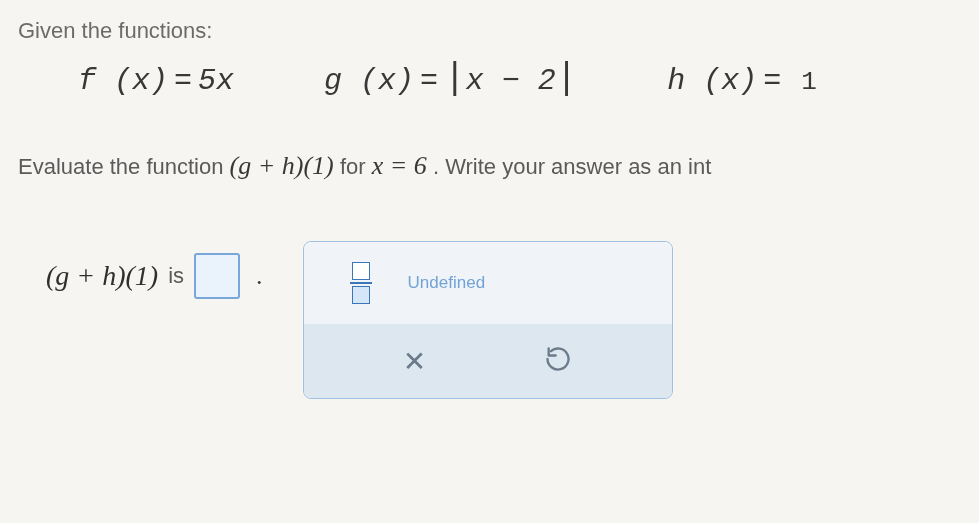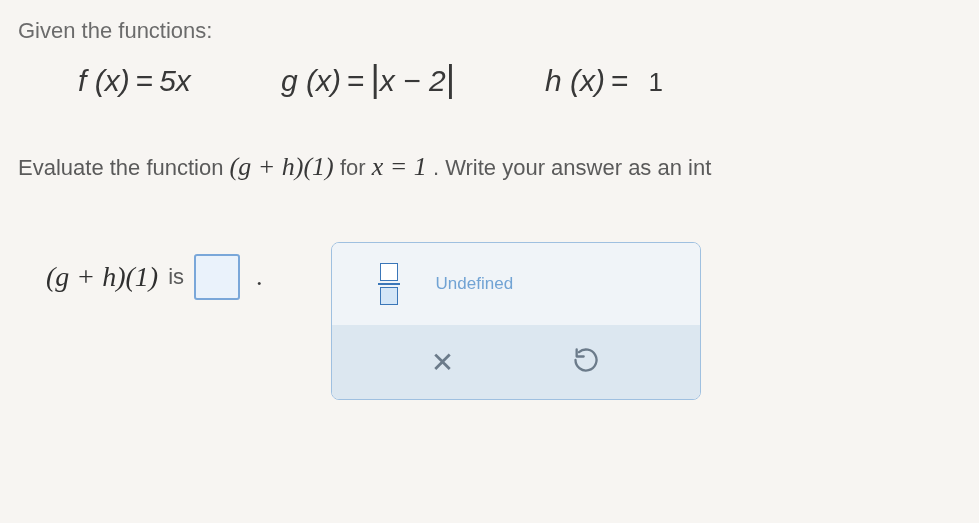--- a/index.html
+++ b/index.html
@@ -18,21 +18,21 @@
     font-family: Verdana, Geneva, sans-serif;
     margin-bottom: 16px;
   }
   .functions-row {
     display: flex;
     align-items: center;
     margin-left: 60px;
     gap: 90px;
     font-size: 30px;
     font-style: italic;
-    font-family: Liberation Sans, sans-serif;
+    font-family: Liberation Mono, monospace;
     color: #383838;
     margin-bottom: 50px;
   }
   .functions-row .func { white-space: nowrap; display: flex; align-items: center; }
   .abs-bar { display: inline-block; font-style: normal; font-size: 36px; position: relative; top: -2px; }
   .frac {
     display: inline-flex;
     flex-direction: column;
     align-items: center;
     font-style: normal;
@@ -79,21 +79,20 @@
     background: #eaf2fb;
     border-radius: 3px;
   }
   .period { font-style: normal; font-size: 26px; margin-left: 6px; color: #3a3a3a; }
   .tool-panel {
     width: 370px;
     border: 1.5px solid #9fc0e0;
     border-radius: 8px;
     background: #f5f8fb;
     overflow: hidden;
-    margin-left: 28px;
   }
   .tool-top {
     height: 82px;
     display: flex;
     align-items: center;
     gap: 36px;
     padding-left: 46px;
     background: #f0f4f8;
   }
   .mini-frac {
@@ -149,21 +148,21 @@
     <span class="frac">
       <span class="frac-num">1</span>
     </span>
   </div>
 </div>
 
 <div class="eval-line">
   <span>Evaluate the function </span>
   <span class="math">(g + h)(1)</span>
   <span> for </span>
-  <span class="math">x = 1</span>
+  <span class="math">x = 6</span>
   <span>. Write your answer as an int</span>
 </div>
 
 <div class="answer-row">
   <div class="answer-text">
     <span>(g + h)(1)</span>
     <span class="is-word">is</span>
     <span class="answer-box"></span>
     <span class="period">.</span>
   </div>

